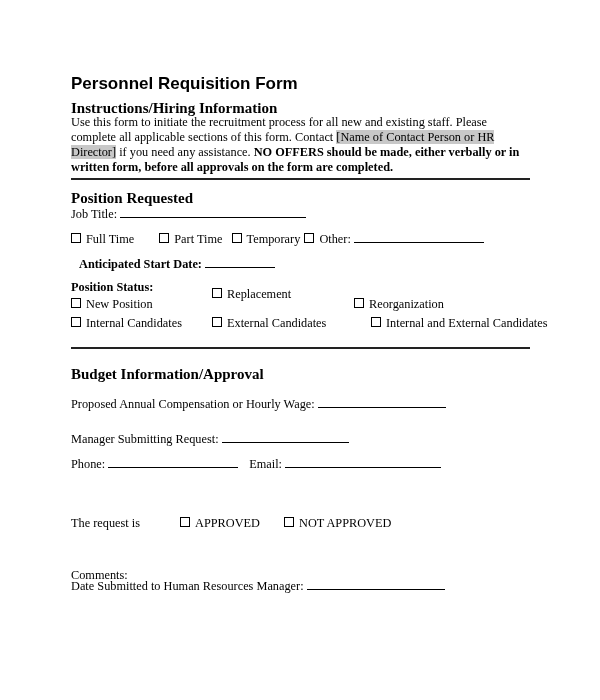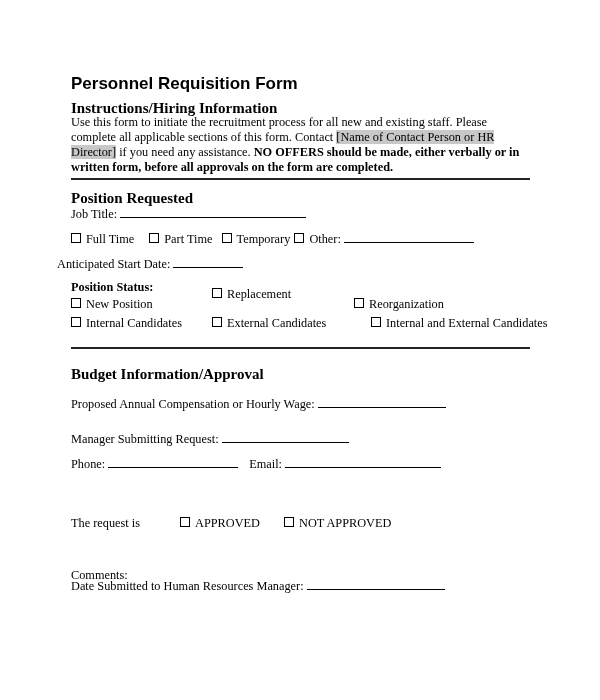--- a/index.html
+++ b/index.html
@@ -30,26 +30,26 @@
   <div class="rule" style="top:178px;"></div>
 
   <div class="abs h2" style="left:71px; top:190px;">Position Requested</div>
 
   <div class="abs body" style="left:71px; top:206px;">
     <span>Job Title:</span><span class="line" style="width:186px;"></span>
   </div>
 
   <div class="abs body" style="left:71px; top:231px;">
     <span><span class="cb"></span><span>Full Time</span></span>
-    <span style="margin-left:12px;font-family:Liberation Serif, serif;"><span class="cb"></span><span>Part Time</span></span>
+    <span style="margin-left:22px;font-family:Liberation Serif, serif;"><span class="cb"></span><span>Part Time</span></span>
     <span style="margin-left:6px;"><span class="cb"></span><span>Temporary</span></span>
     <span style="margin-left:1px;"><span class="cb"></span><span>Other:</span></span><span class="line" style="width:130px;"></span>
   </div>
 
-  <div class="abs body" style="left:57px; top:256px;">
+  <div class="abs body" style="left:79px; top:256px;font-weight:bold;">
     <span>Anticipated Start Date:</span><span class="line" style="width:70px;"></span>
   </div>
 
   <div class="abs body bold" style="left:71px; top:280px;">Position Status:</div>
 
   <div class="abs body" style="left:71px; top:297px;"><span class="cb"></span><span>New Position</span></div>
   <div class="abs body" style="left:212px; top:287px;"><span class="cb"></span><span>Replacement</span></div>
   <div class="abs body" style="left:354px; top:297px;"><span class="cb"></span><span>Reorganization</span></div>
 
   <div class="abs body" style="left:71px; top:316px;"><span class="cb"></span><span>Internal Candidates</span></div>

